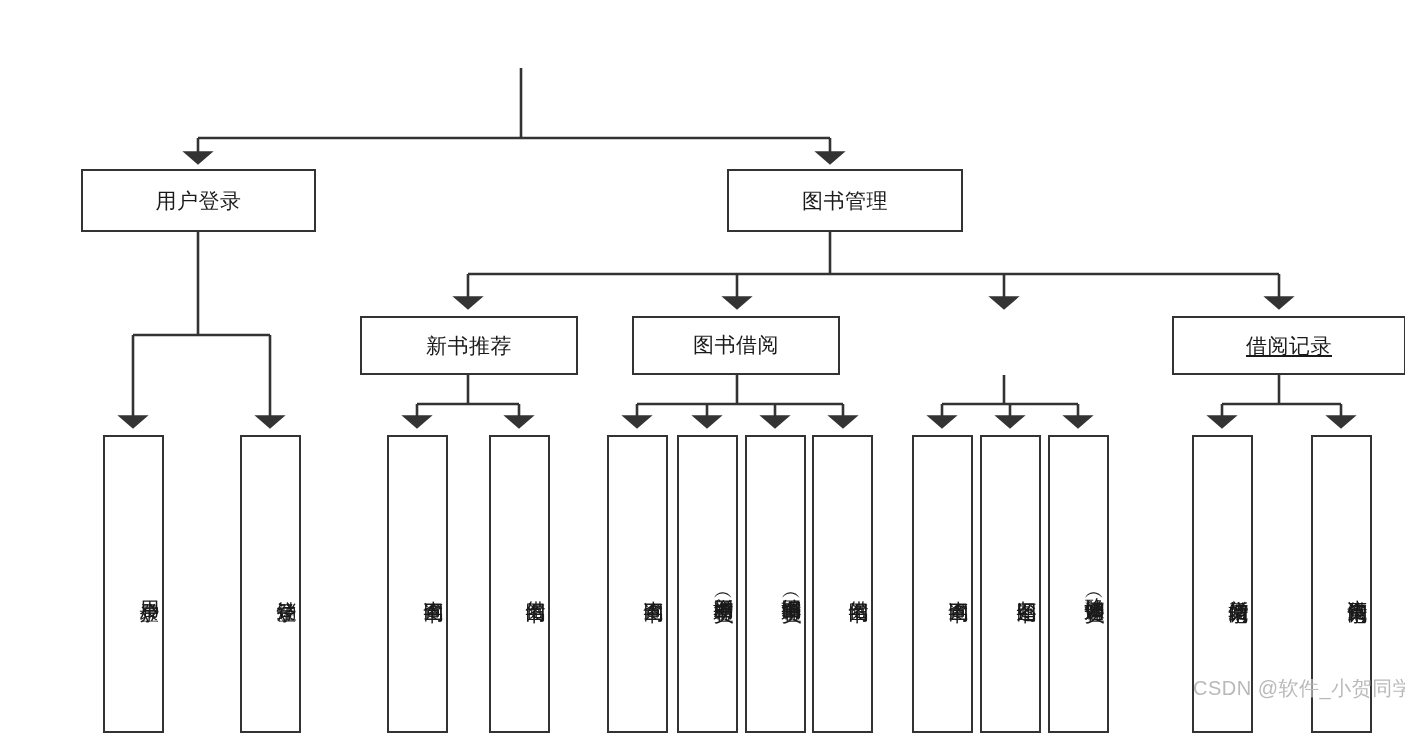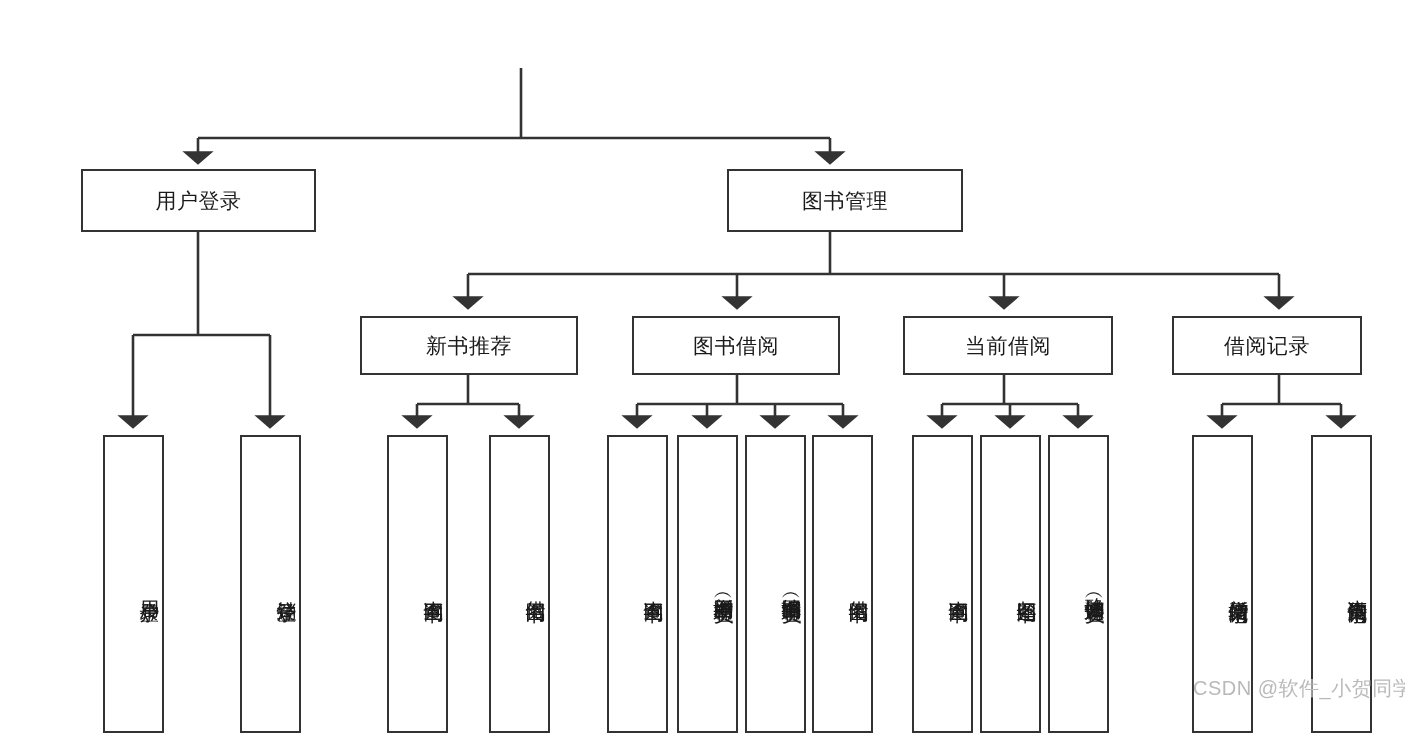--- a/index.html
+++ b/index.html
@@ -120,23 +120,22 @@
       <path d="M1222,404 L1222,422" marker-end="url(#arrow)"></path>
       <path d="M1341,404 L1341,422" marker-end="url(#arrow)"></path>
     </g>
   </svg>
 
 
   <div class="node h" style="left:81px; top:169px; width:235px; height:63px;">用户登录</div>
   <div class="node h" style="left:711px; top:169px; width:236px; height:63px;margin-left:16px;">图书管理</div>
 
   <div class="node h" style="left:360px; top:316px; width:218px; height:59px;">新书推荐</div>
-  <div class="node h" style="left:632px; top:316px; width:208px; height:59px;">图书借阅</div>
-  <div class="node h" style="left:903px; top:316px; width:210px; height:59px;">当前借阅</div>
-  <div class="node h" style="left:1172px; top:316px; width:190px; height:59px;">借阅记录</div>
+  <div class="node h" style="left:632px; top:316px; width:208px; height:59px;font-family:Liberation Serif, serif;">图书借阅</div>
+  <div class="node h" style="left:1172px; top:316px; width:234px; height:59px;text-decoration:underline;">借阅记录</div>
 
   <div class="node leaf" style="left:103px; top:435px; width:61px; height:298px;">用户登录</div>
   <div class="node leaf" style="left:240px; top:435px; width:61px; height:298px;">注销登录</div>
 
   <div class="node leaf" style="left:387px; top:435px; width:61px; height:298px;">查询图书</div>
   <div class="node leaf" style="left:489px; top:435px; width:61px; height:298px;">借阅图书</div>
 
   <div class="node leaf" style="left:607px; top:435px; width:61px; height:298px;">查询图书</div>
   <div class="node leaf tall" style="left:677px; top:435px; width:61px; height:298px;">新增图书（管理员）</div>
   <div class="node leaf tall" style="left:745px; top:435px; width:61px; height:298px;">编辑图书（管理员）</div>

